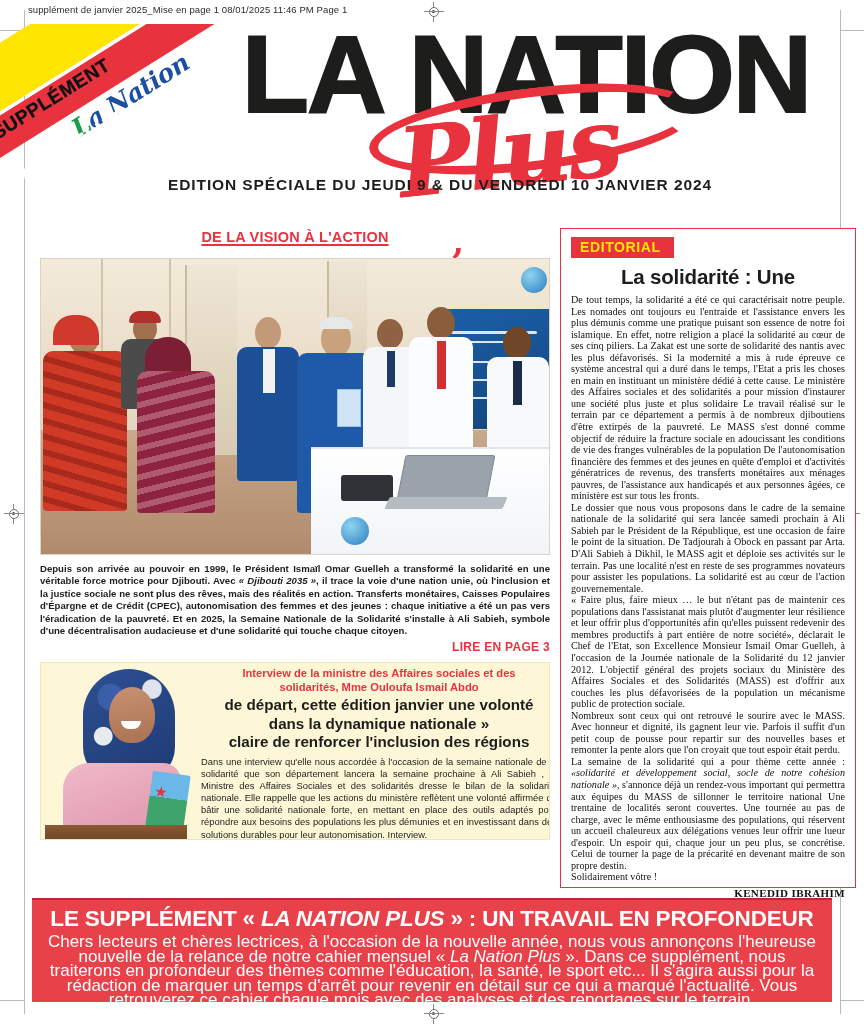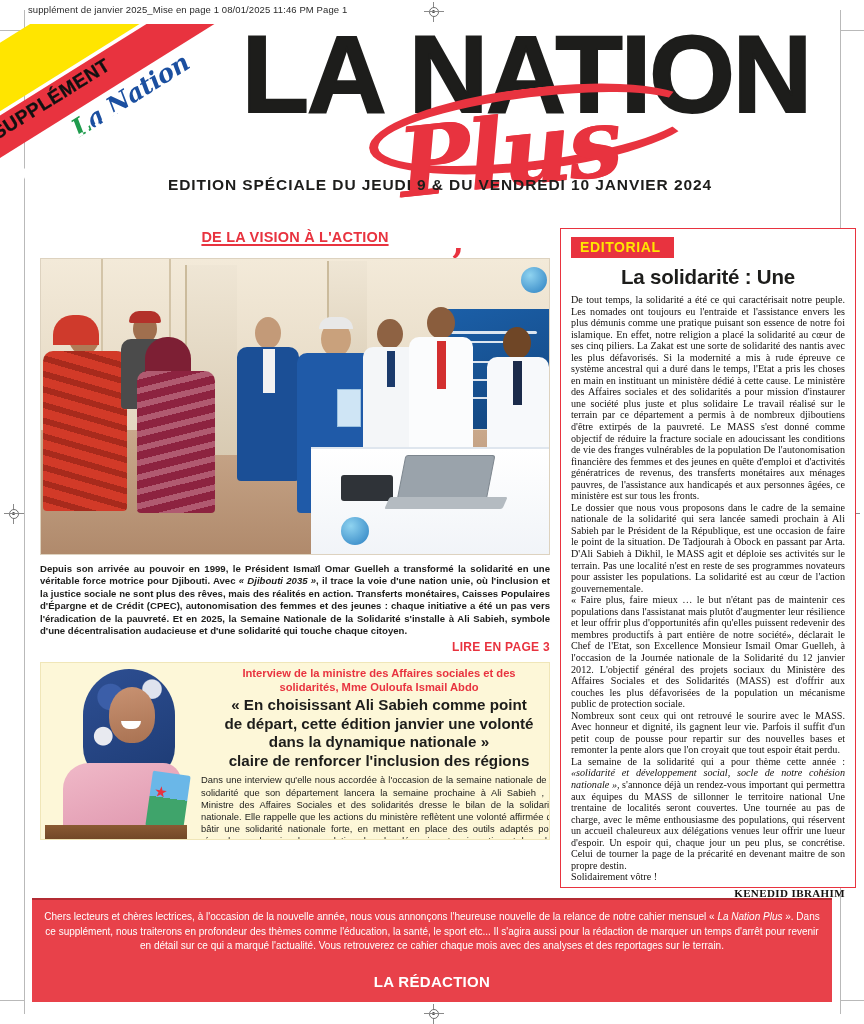--- a/index.html
+++ b/index.html
@@ -287,21 +287,21 @@
     padding: 6px 12px 6px 12px;
     color: #ffffff;
   }
   .bn-title {
     text-align: center; font-weight: 900; font-size: 22.5px;
     line-height: 25px; letter-spacing: -.2px; color: #fff;
   }
   .bn-title i { font-style: italic; }
   .bn-text {
     margin-top: 4px; text-align: center;
-    font-size: 10px; line-height: 14.6px; color: #fff;
+    font-size: 17px; line-height: 14.6px; color: #fff;
   }
   .bn-text i { font-style: italic; }
   .bn-sign {
     margin-top: 19px; text-align: center;
     font-weight: 700; font-size: 15px; letter-spacing: .3px; color: #fff;
   }
 </style>
 </head>
 <body>
 
@@ -437,21 +437,20 @@
         <div class="iv-flag"></div>
         <div class="iv-desk"></div>
       </div>
 
       <div class="iv-body">
         <div class="iv-label">
           <div>Interview de  la ministre des Affaires sociales et des</div>
           <div>solidarités, Mme Ouloufa Ismail Abdo</div>
         </div>
         <div class="iv-quote">
-          <div>« En choisissant Ali Sabieh comme point</div>
           <div>de départ, cette édition janvier une volonté</div>
           <div>dans la dynamique nationale »</div>
           <div>claire de renforcer l'inclusion des régions</div>
         </div>
         <div class="iv-text">Dans une interview qu'elle nous accordée  à l'occasion de la semaine nationale de la solidarité que son département lancera la semaine prochaine à Ali Sabieh , la Ministre des Affaires Sociales et des solidarités dresse le bilan de la solidarité nationale. Elle rappelle que les actions du ministère reflètent une volonté affirmée de bâtir une solidarité nationale forte, en mettant en place des outils adaptés pour répondre aux besoins des populations les plus démunies et en investissant dans des solutions durables pour leur autonomisation. Interview.</div>
 
       </div>
     </div>
   </div>
 
@@ -465,17 +464,18 @@
       <p>Le dossier que nous vous proposons dans le cadre de la semaine nationale de la  solidarité qui sera lancée samedi prochain  à Ali Sabieh par le Président de la République,   est une occasion de faire le  point de la situation. De Tadjourah à Obock en passant par Arta. D'Ali Sabieh à Dikhil,  le MASS agit et déploie ses activités sur le terrain. Pas une localité n'est en reste de ses programmes novateurs pour assister les populations. La solidarité est au cœur de l'action gouvernementale.</p>
       <p>« Faire plus, faire mieux … le but n'étant pas de maintenir ces populations dans l'assistanat mais plutôt d'augmenter leur résilience et leur offrir plus d'opportunités afin qu'elles puissent redevenir des membres productifs à part entière de notre société», déclarait le Chef de l'Etat, son Excellence Monsieur Ismail Omar Guelleh, à l'occasion de la Journée nationale de la Solidarité du 12 janvier 2012. L'objectif général des projets sociaux du Ministère des Affaires Sociales et des Solidarités (MASS) est d'offrir aux couches les plus défavorisées de la population un mécanisme public de protection sociale.</p>
       <p>Nombreux sont ceux qui ont retrouvé le  sourire avec le MASS. Avec honneur et dignité, ils gagnent leur vie. Parfois il  suffit d'un petit coup de pousse pour repartir sur  des nouvelles bases et remonter la pente alors que l'on croyait que tout espoir était perdu.</p>
       <p><span>La semaine de la solidarité qui a  pour thème cette année : </span><i>«solidarité et développement social, socle de notre cohésion nationale »</i><span>, s'annonce déjà un  rendez-vous important qui permettra aux équipes du MASS de sillonner le territoire national  Une trentaine de localités seront couvertes. Une tournée au pas de charge,  avec le même enthousiasme des populations,  qui  réservent un accueil chaleureux aux délégations venues leur offrir une lueur d'espoir. Un espoir qui,  chaque jour un peu plus, se concrétise. Celui de tourner la page de la précarité  en devenant maitre de son propre destin.</span></p>
       <p>Solidairement vôtre !</p>
     </div>
     <div class="edit-sign">KENEDID IBRAHIM</div>
   </div>
 
   <div class="bottom">
+    <div class="bn-title"><span>LE SUPPLÉMENT « </span><i>LA NATION PLUS</i><span> » : UN TRAVAIL EN PROFONDEUR</span></div>
     <div class="bn-text"><span>Chers lecteurs et chères lectrices, à l'occasion de la nouvelle année,  nous vous annonçons  l'heureuse nouvelle de la relance de notre cahier mensuel « </span><i>La Nation Plus</i><span> ». Dans ce supplément, nous traiterons en profondeur des thèmes comme l'éducation, la santé, le sport etc... Il s'agira  aussi pour la rédaction de marquer un temps d'arrêt pour revenir en détail sur ce  qui  a marqué l'actualité. Vous retrouverez ce cahier chaque mois avec des analyses et des reportages sur le terrain.</span></div>
     <div class="bn-sign">LA RÉDACTION</div>
   </div>
 
 </div>
 
 </body></html>

